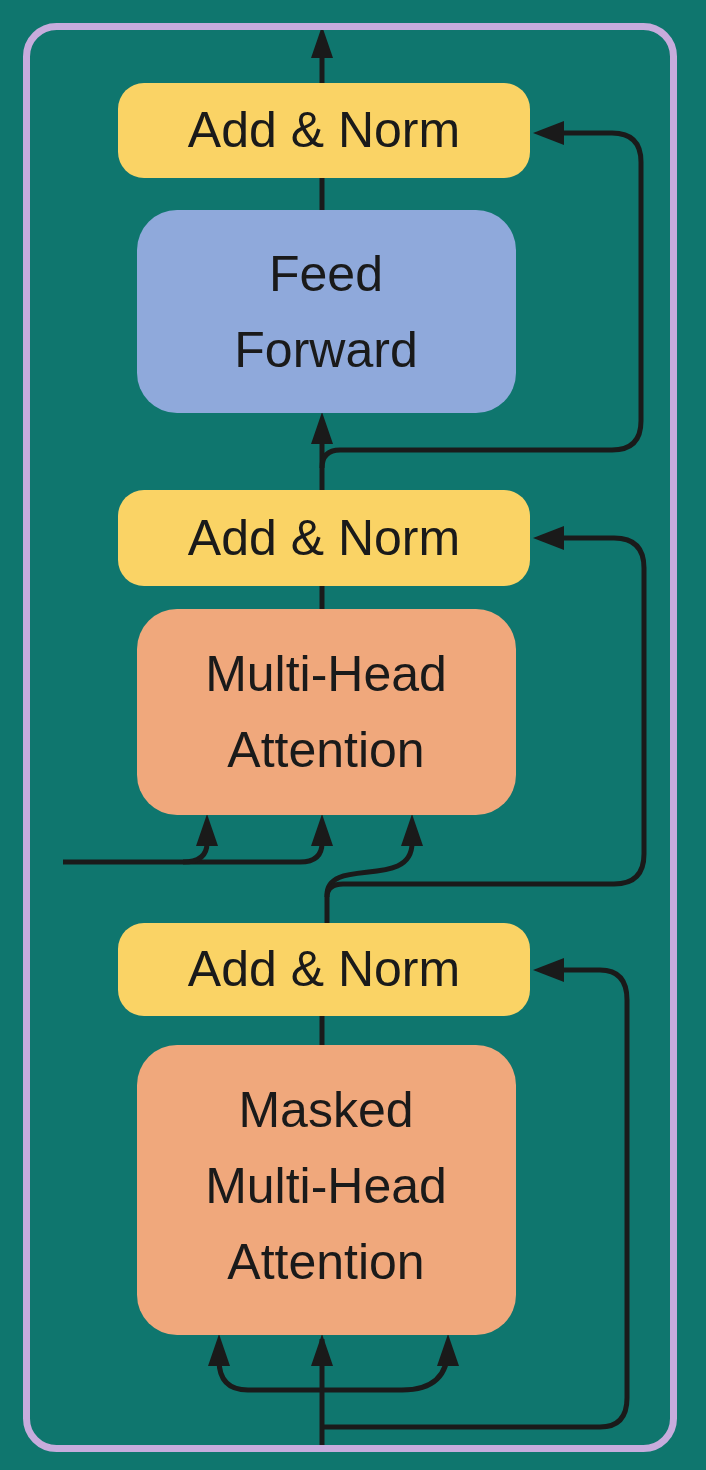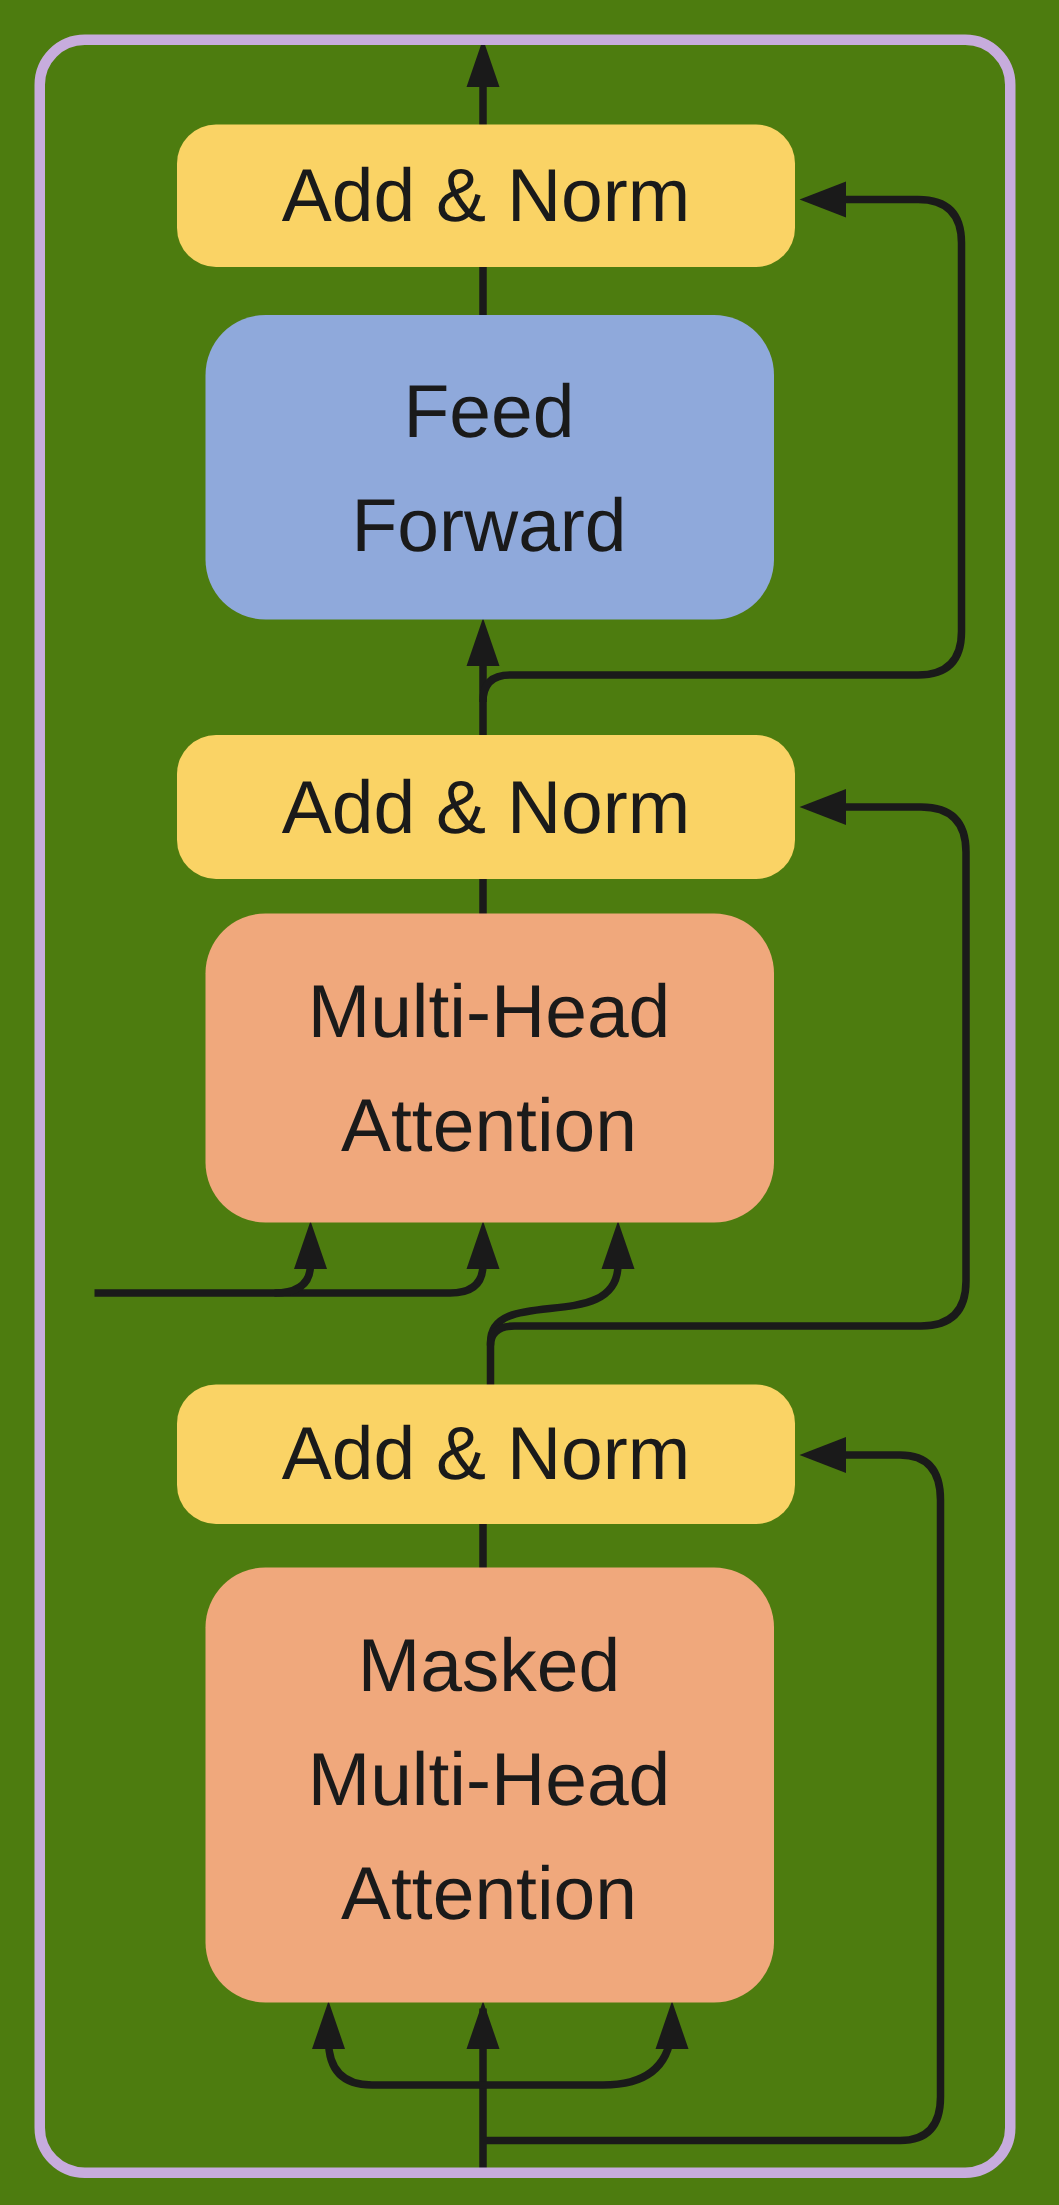--- a/index.html
+++ b/index.html
@@ -4,21 +4,21 @@
 <style>
   html, body {
     margin: 0;
     padding: 0;
     background: #ffffff;
   }
   .stage {
     position: relative;
     width: 706px;
     height: 1470px;
-    background: #4d7c0f;
+    background: #0f766e;
     overflow: hidden;
   }
   svg {
     display: block;
     width: 706px;
     height: 1470px;
   }
   .block-label {
     font-family: "Liberation Sans", "DejaVu Sans", sans-serif;
     font-size: 50px;

